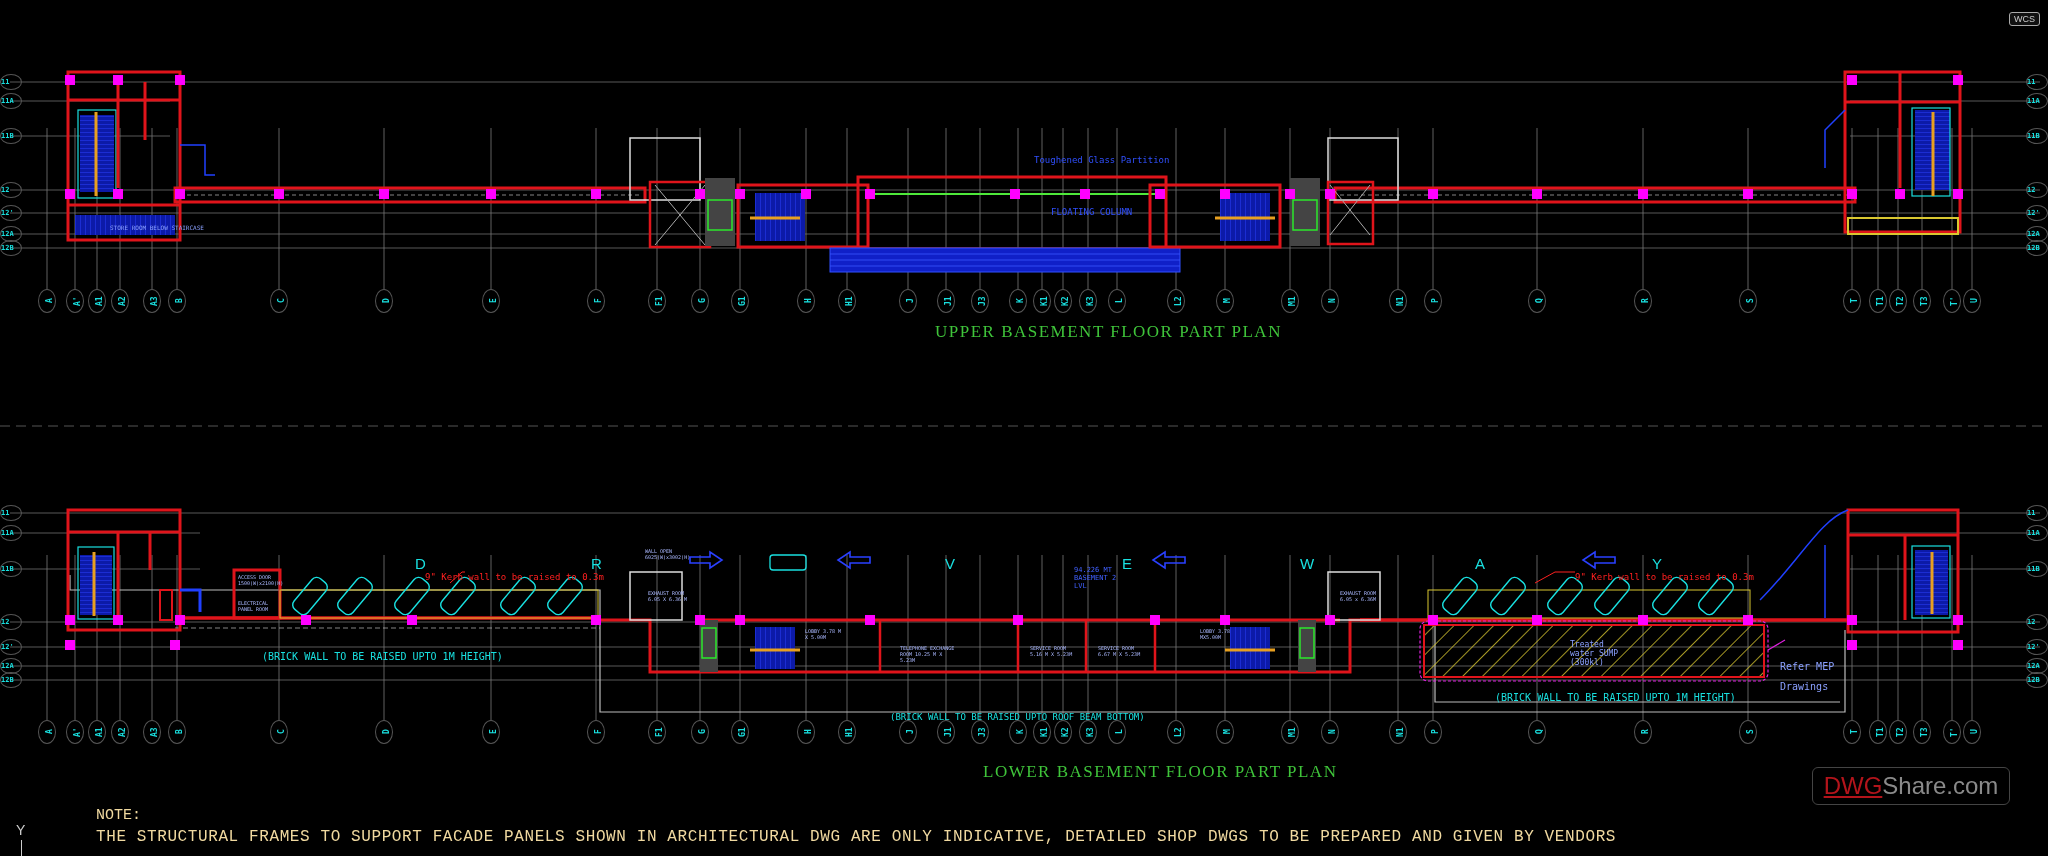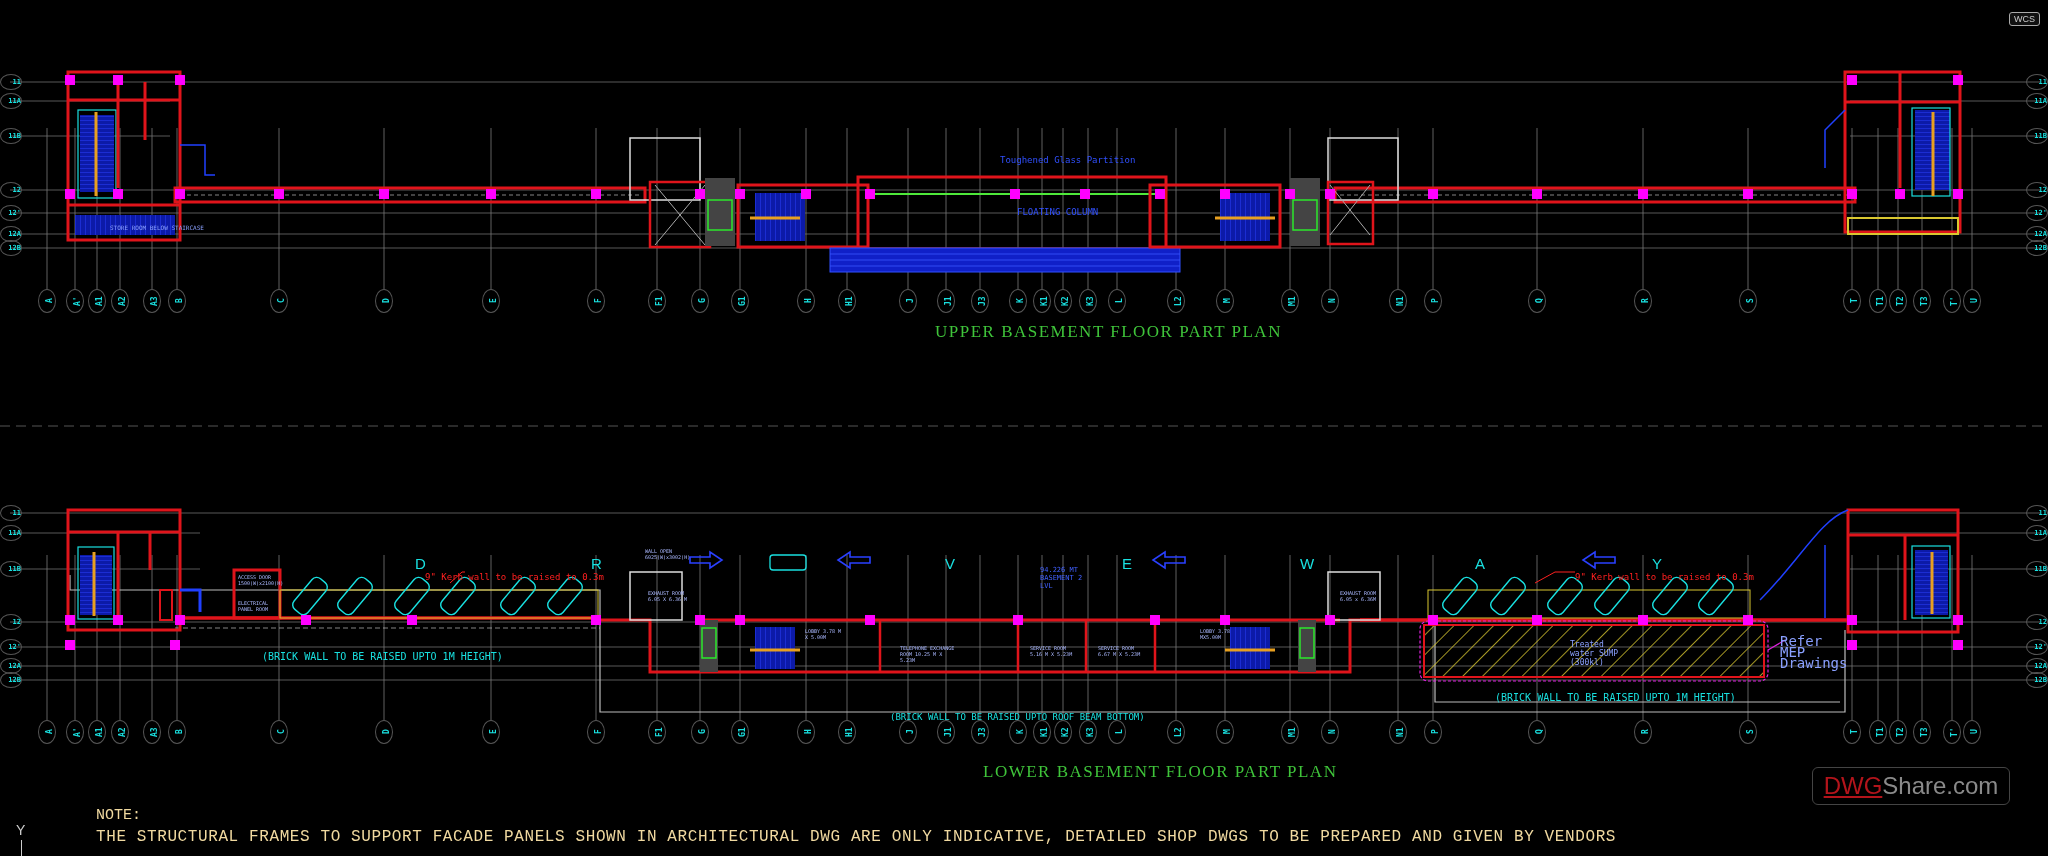--- a/index.html
+++ b/index.html
@@ -10,24 +10,24 @@
   .note-head { left:96px; top:807px; font-size:15px; }
   .note-body { left:96px; top:828px; font-size:16px; letter-spacing:0.6px; }
   .wcs { position:absolute; right:8px; top:12px; border:1px solid #aaa; border-radius:3px; color:#ccc; font-family:"Liberation Sans", sans-serif; font-size:9px; padding:0 4px; line-height:12px; background:#111; }
   .ucs-y { position:absolute; left:16px; top:822px; color:#ccc; font-family:"Liberation Sans", sans-serif; font-size:14px; }
   .ucs-line { position:absolute; left:21px; top:840px; width:1px; height:16px; background:#ccc; }
   .wm { position:absolute; left:1812px; top:767px; width:196px; height:36px; border:1px solid #444; border-radius:6px; font-family:"Liberation Sans", sans-serif; font-size:24px; line-height:36px; text-align:center; }
   .wm .a { color:#b3141b;text-decoration:underline; } .wm .b { color:#8a8a8a; }
   .cad-label { position:absolute; white-space:nowrap; font-family:"DejaVu Sans Mono", monospace; }
   .lbl-cyan { color:#19e0e0; font-size:10px; }
   .lbl-red { color:#ff2020; font-size:9px; }
-  .lbl-blue { color:#3050ff; font-size:9px; }
+  .lbl-blue { color:#3050ff; font-size:9px;margin-left:34px; }
   .lbl-big { color:#19e0e0; font-size:15px; font-family:"Liberation Sans", sans-serif; }
   .grid-bubble { position:absolute; width:16px; height:22px; border:1px solid #555; border-radius:50%; color:#19e0e0; font-size:8px; font-weight:bold; text-align:center; line-height:22px; writing-mode:vertical-rl; transform:rotate(180deg); }
-  .row-bubble { position:absolute; width:20px; height:14px; border:1px solid #555; border-radius:50%; color:#19e0e0; font-size:7px; font-weight:bold; text-align:right; line-height:14px; }
+  .row-bubble { position:absolute; width:20px; height:14px; border:1px solid #555; border-radius:50%; color:#19e0e0; font-size:7px; font-weight:bold; text-align:left; line-height:14px; }
 </style>
 </head>
 <body>
 
 <svg id="cad" width="2048" height="856" viewBox="0 0 2048 856" xmlns="http://www.w3.org/2000/svg">
   <defs>
     <pattern id="hatch" width="14" height="14" patternUnits="userSpaceOnUse" patternTransform="rotate(45)">
       <line x1="0" y1="0" x2="0" y2="14" stroke="#d9c730" stroke-width="1.5"></line>
     </pattern>
     <pattern id="stairs" width="5" height="10" patternUnits="userSpaceOnUse">
@@ -348,21 +348,21 @@
 
 <div class="cad-label lbl-blue" style="left:1000px; top:155px;">Toughened Glass Partition</div>
 <div class="cad-label lbl-blue" style="left:1017px; top:207px;">FLOATING COLUMN</div>
 <div class="cad-label lbl-cyan" style="left:110px; top:224px; font-size:6px; color:#8aa0ff;">STORE ROOM BELOW STAIRCASE</div>
 
 <div class="cad-label lbl-cyan" style="left:262px; top:651px;">(BRICK WALL TO BE RAISED UPTO 1M HEIGHT)</div>
 <div class="cad-label lbl-cyan" style="left:890px; top:712px; font-size:9px;">(BRICK WALL TO BE RAISED UPTO ROOF BEAM BOTTOM)</div>
 <div class="cad-label lbl-cyan" style="left:1495px; top:692px;">(BRICK WALL TO BE RAISED UPTO 1M HEIGHT)</div>
 <div class="cad-label lbl-red" style="left:425px; top:572px;">9" Kerb wall to be raised to 0.3m</div>
 <div class="cad-label lbl-red" style="left:1575px; top:572px;">9" Kerb wall to be raised to 0.3m</div>
-<div class="cad-label" style="left:1780px; top:636px; width:60px; white-space:normal; color:#8aa0ff; font-size:14px; line-height:11px;">Refer MEP Drawings</div>
+<div class="cad-label" style="left:1780px; top:657px; width:60px; white-space:normal; color:#8aa0ff; font-size:10px; line-height:20px;">Refer MEP Drawings</div>
 <div class="cad-label" style="left:1570px; top:640px; color:#8aa0ff; font-size:8px; width:60px; white-space:normal; line-height:9px;">Treated water SUMP (300kl)</div>
 <div class="cad-label lbl-blue" style="left:1040px; top:566px; width:55px; white-space:normal; font-size:7px; color:#4060ff;">94.226 MT BASEMENT 2 LVL</div>
 <div class="cad-label" style="left:238px; top:574px; width:42px; white-space:normal; color:#aab8ff; font-size:5px; line-height:6px;">ACCESS DOOR 1500(W)x2100(H)</div>
 <div class="cad-label" style="left:238px; top:600px; width:42px; white-space:normal; color:#aab8ff; font-size:5px; line-height:6px;">ELECTRICAL PANEL ROOM</div>
 <div class="cad-label" style="left:645px; top:548px; width:50px; white-space:normal; color:#aab8ff; font-size:5px; line-height:6px;">WALL OPEN 6025(W)x3002(H)</div>
 <div class="cad-label" style="left:648px; top:590px; width:40px; white-space:normal; color:#aab8ff; font-size:5px; line-height:6px;">EXHAUST ROOM 6.05 X 6.36 M</div>
 <div class="cad-label" style="left:1340px; top:590px; width:40px; white-space:normal; color:#aab8ff; font-size:5px; line-height:6px;">EXHAUST ROOM 6.05 x 6.36M</div>
 <div class="cad-label" style="left:805px; top:628px; width:40px; white-space:normal; color:#aab8ff; font-size:5px; line-height:6px;">LOBBY 3.78 M X 5.00M</div>
 <div class="cad-label" style="left:900px; top:645px; width:55px; white-space:normal; color:#aab8ff; font-size:5px; line-height:6px;">TELEPHONE EXCHANGE ROOM 10.25 M X 5.23M</div>
 <div class="cad-label" style="left:1030px; top:645px; width:45px; white-space:normal; color:#aab8ff; font-size:5px; line-height:6px;">SERVICE ROOM 5.16 M X 5.23M</div>

